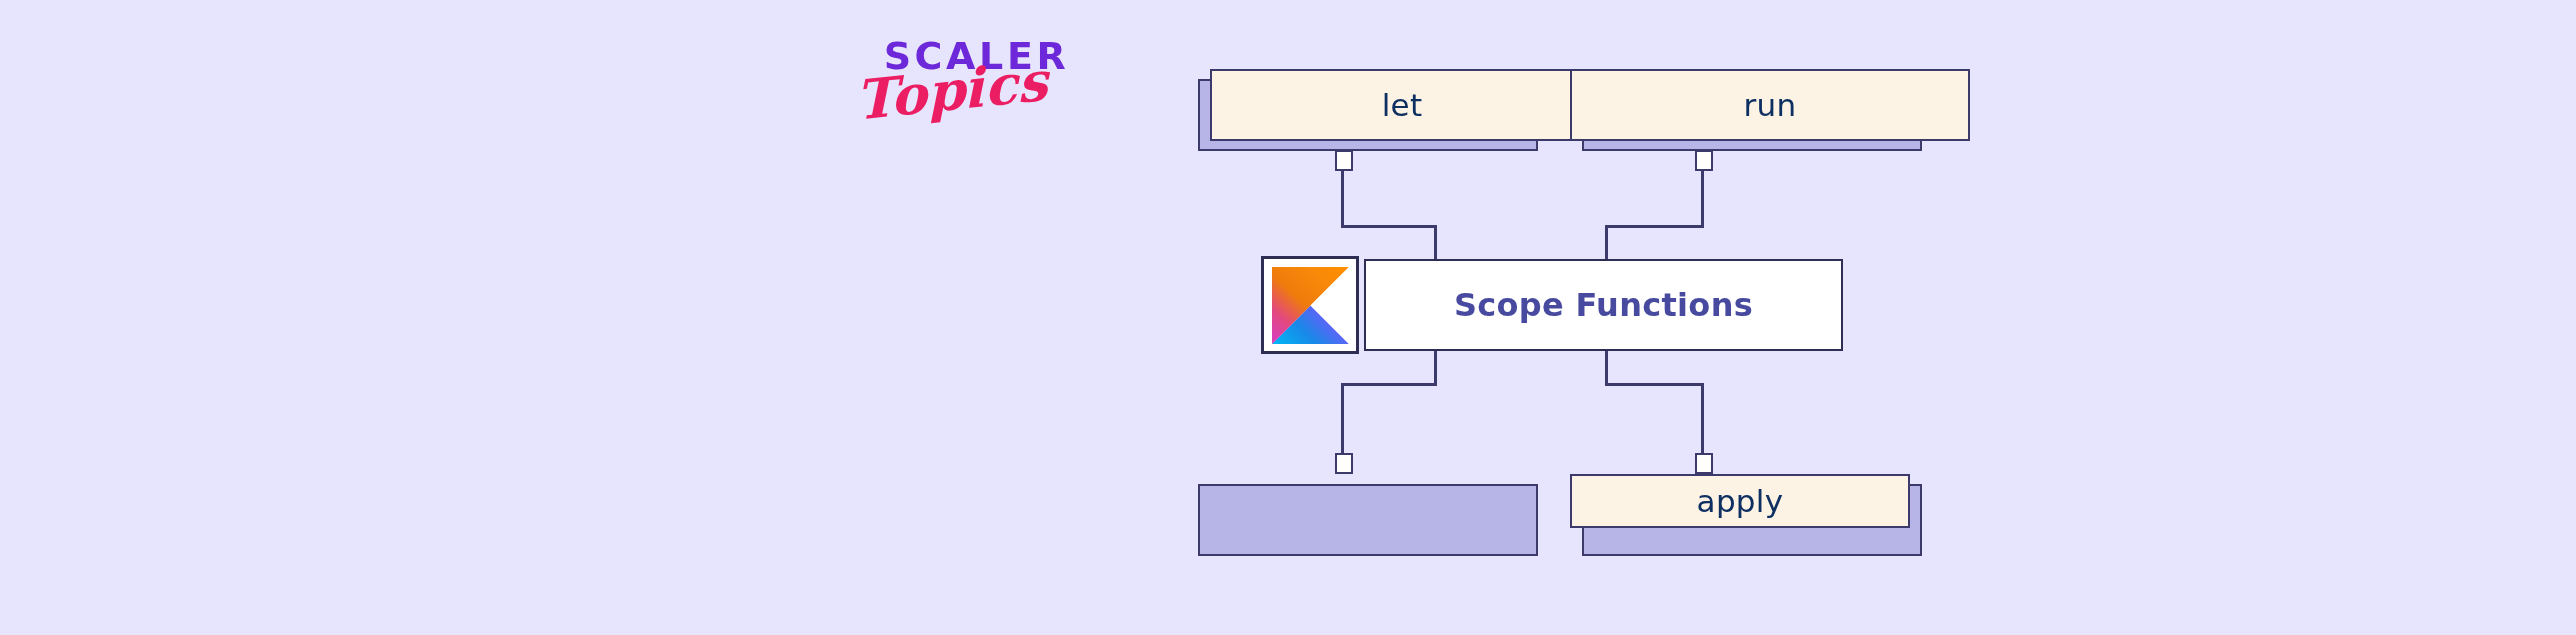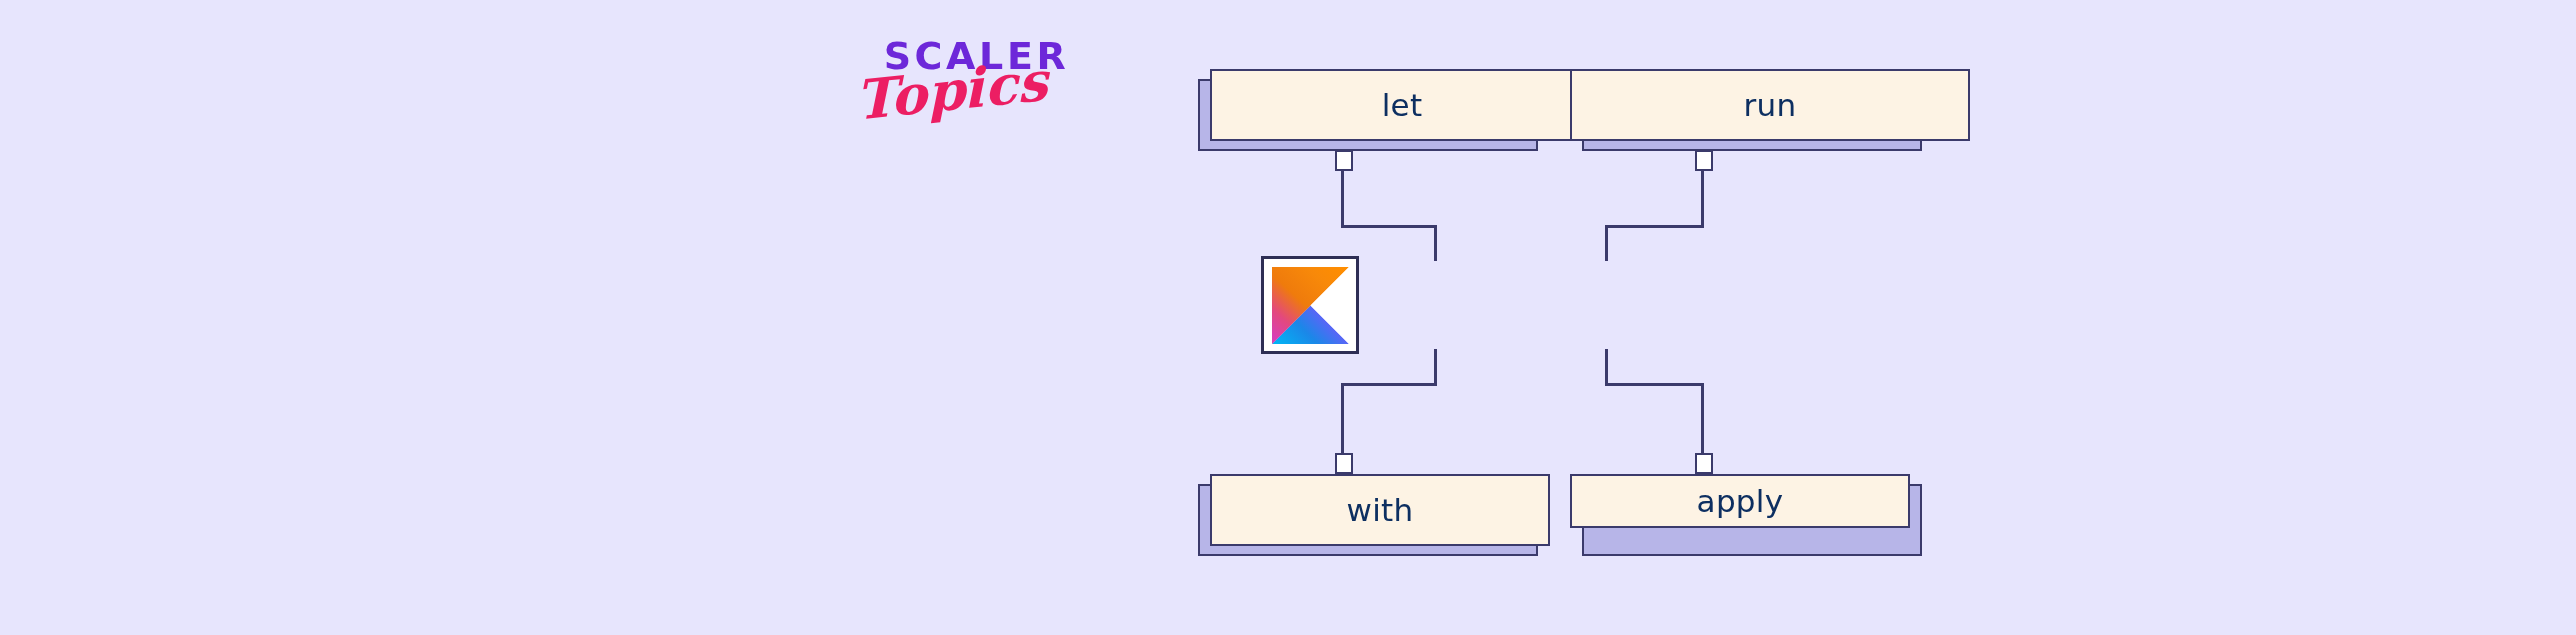--- a/index.html
+++ b/index.html
@@ -138,23 +138,20 @@
   <div class="leaf-node" style="left:1210px; top:69px; width:384px; height:72px;">
     <span class="leaf-label">let</span>
   </div>
 
   <div class="node-shadow" style="left:1582px; top:79px; width:340px; height:72px;"></div>
   <div class="leaf-node" style="left:1570px; top:69px; width:400px; height:72px;">
     <span class="leaf-label">run</span>
   </div>
 
   <div class="node-shadow" style="left:1198px; top:484px; width:340px; height:72px;"></div>
-  <div class="leaf-node" style="left:1210px; top:474px; width:340px; height:72px;">
-    <span class="leaf-label">with</span>
-  </div>
 
   <div class="node-shadow" style="left:1582px; top:484px; width:340px; height:72px;"></div>
   <div class="leaf-node" style="left:1570px; top:474px; width:340px; height:54px;">
     <span class="leaf-label">apply</span>
   </div>
 
   <div class="conn-port" style="left:1335px; top:150px;"></div>
 
   <div class="conn-seg" style="left:1341px; top:171px; width:3.1px; height:57px;"></div>
 
@@ -204,15 +201,18 @@
       <polygon points="0,100 100,100 50,50" fill="url(#kgA)"></polygon>
 
       <polygon points="0,0 0,100 50,50" fill="url(#kgB)"></polygon>
 
       <polygon points="0,0 100,0 0,100" fill="url(#kgC)"></polygon>
 
       <polygon points="100,0 50,50 100,100" fill="#ffffff"></polygon>
     </svg>
   </div>
 
+  <div id="center-title-box">
+    <span id="center-title">Scope Functions</span>
+  </div>
 
 </div>
 
 
 </body></html>

